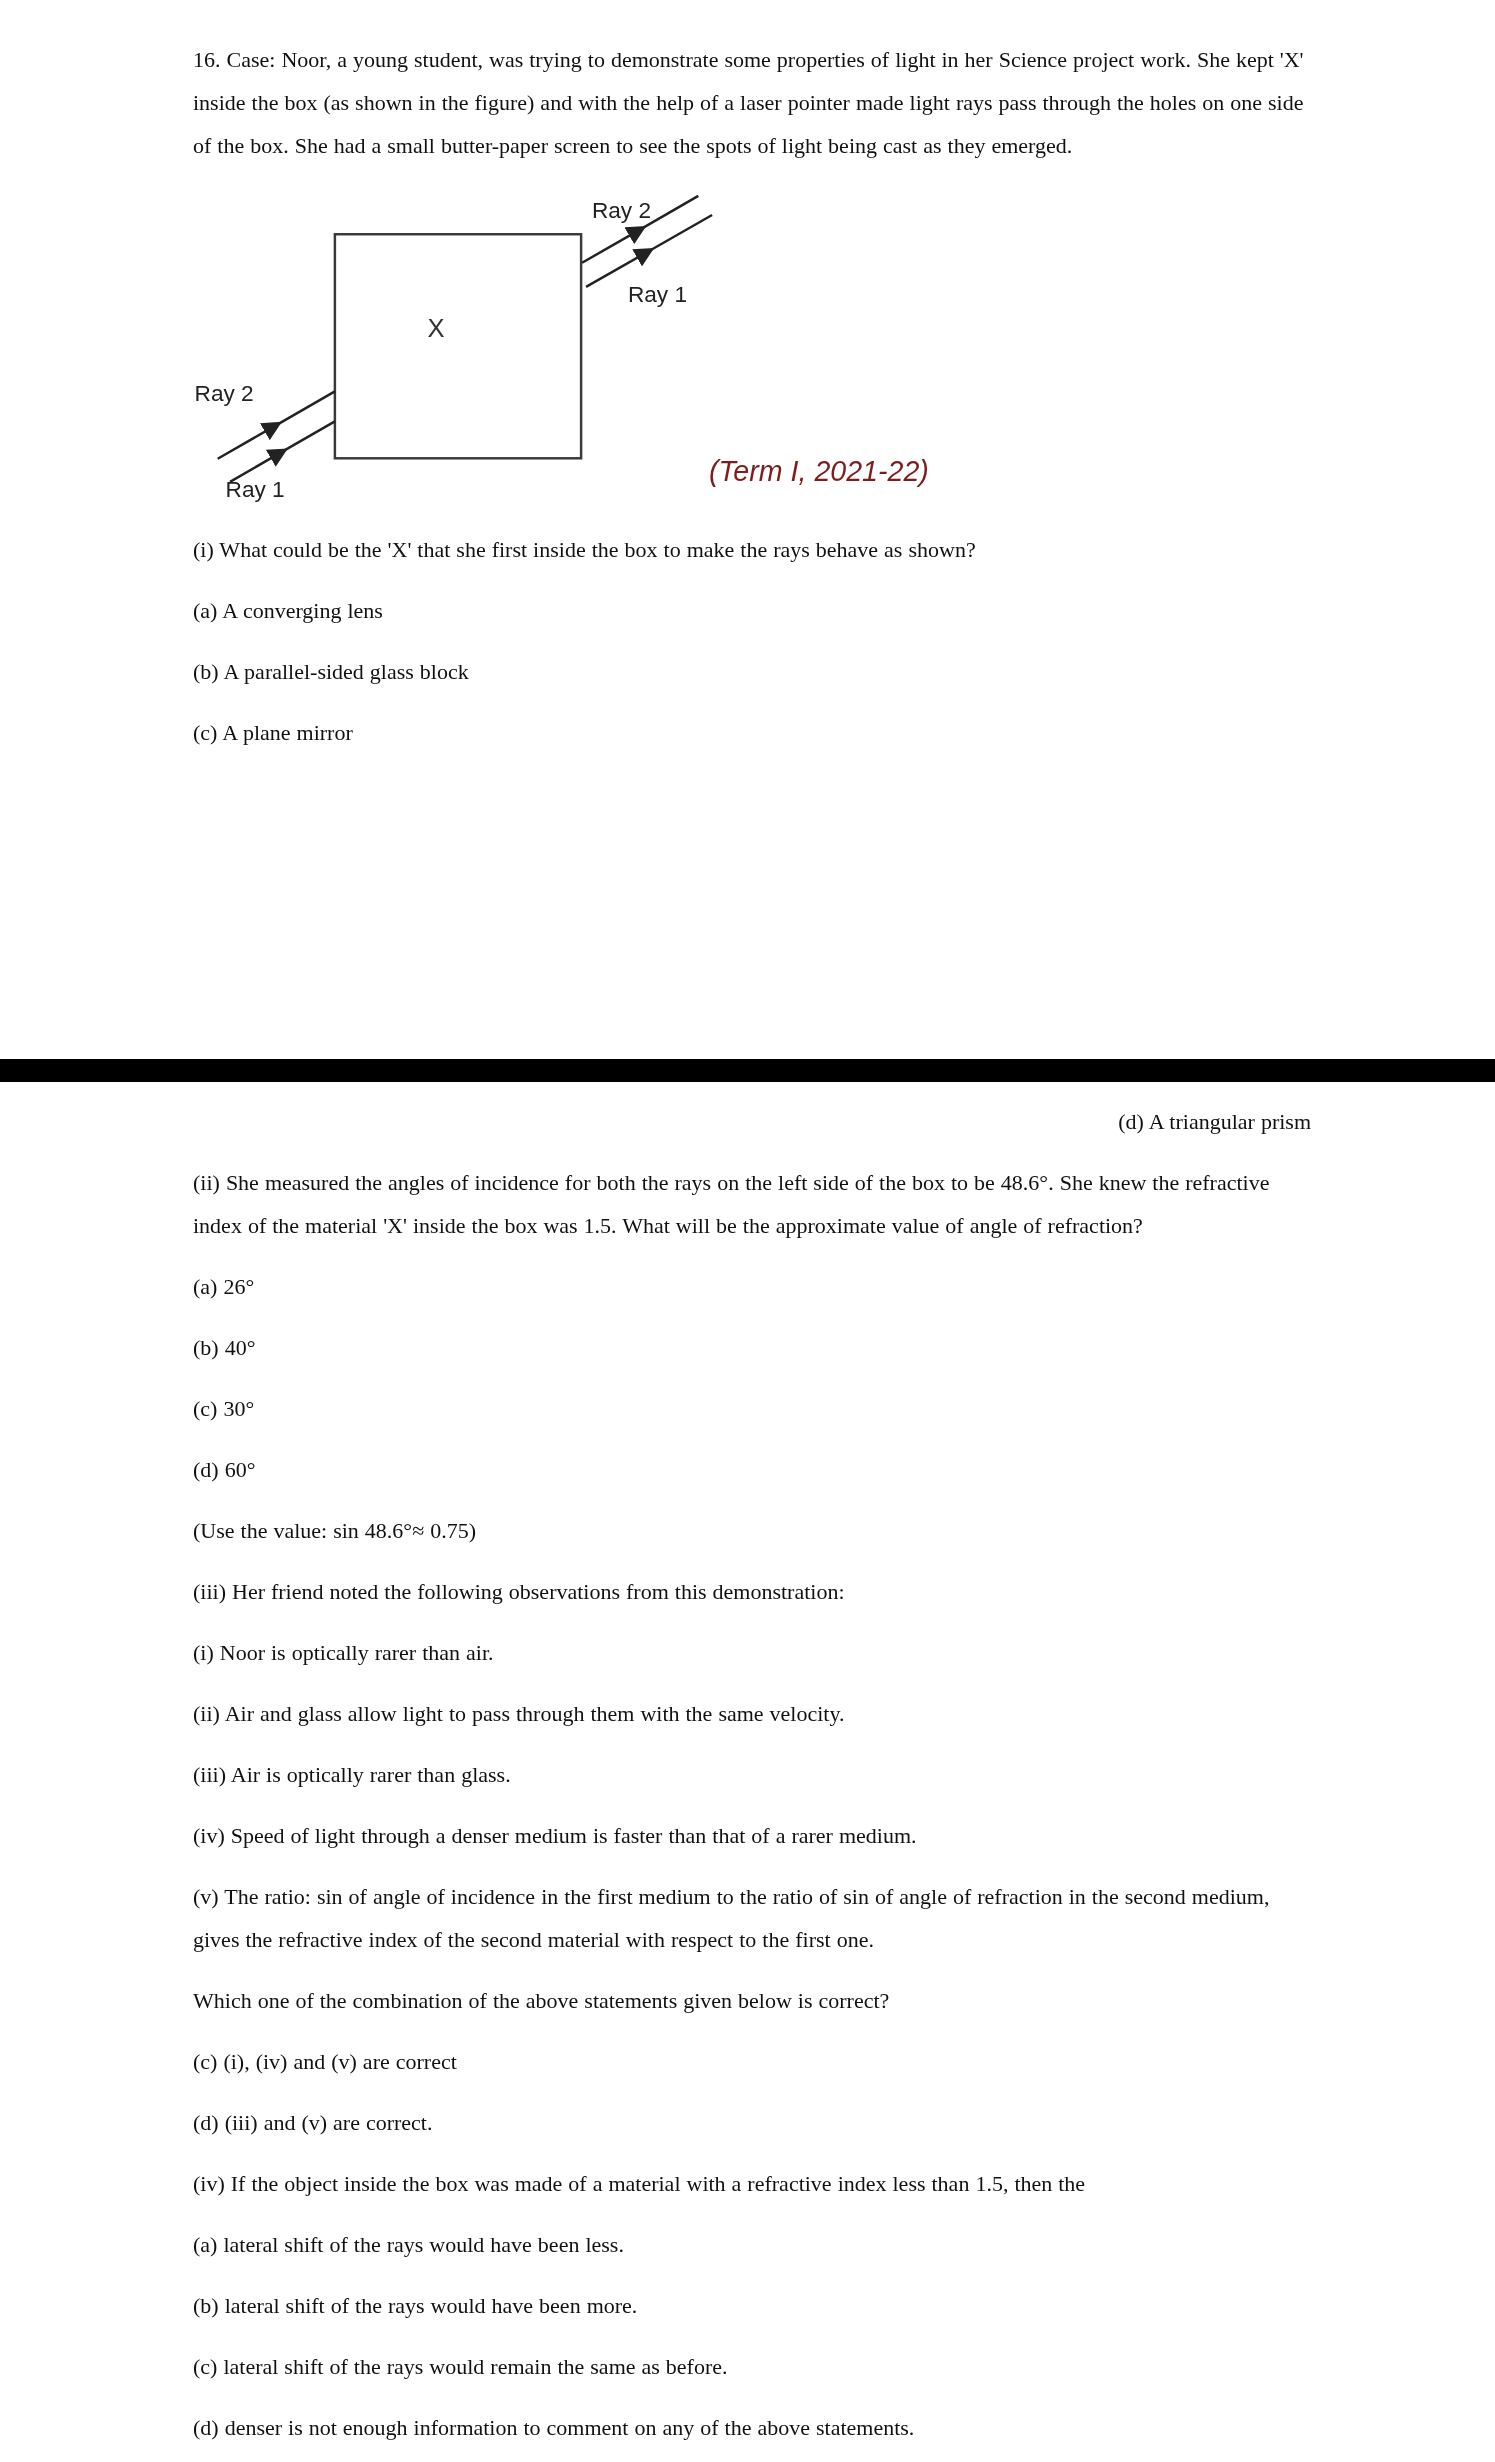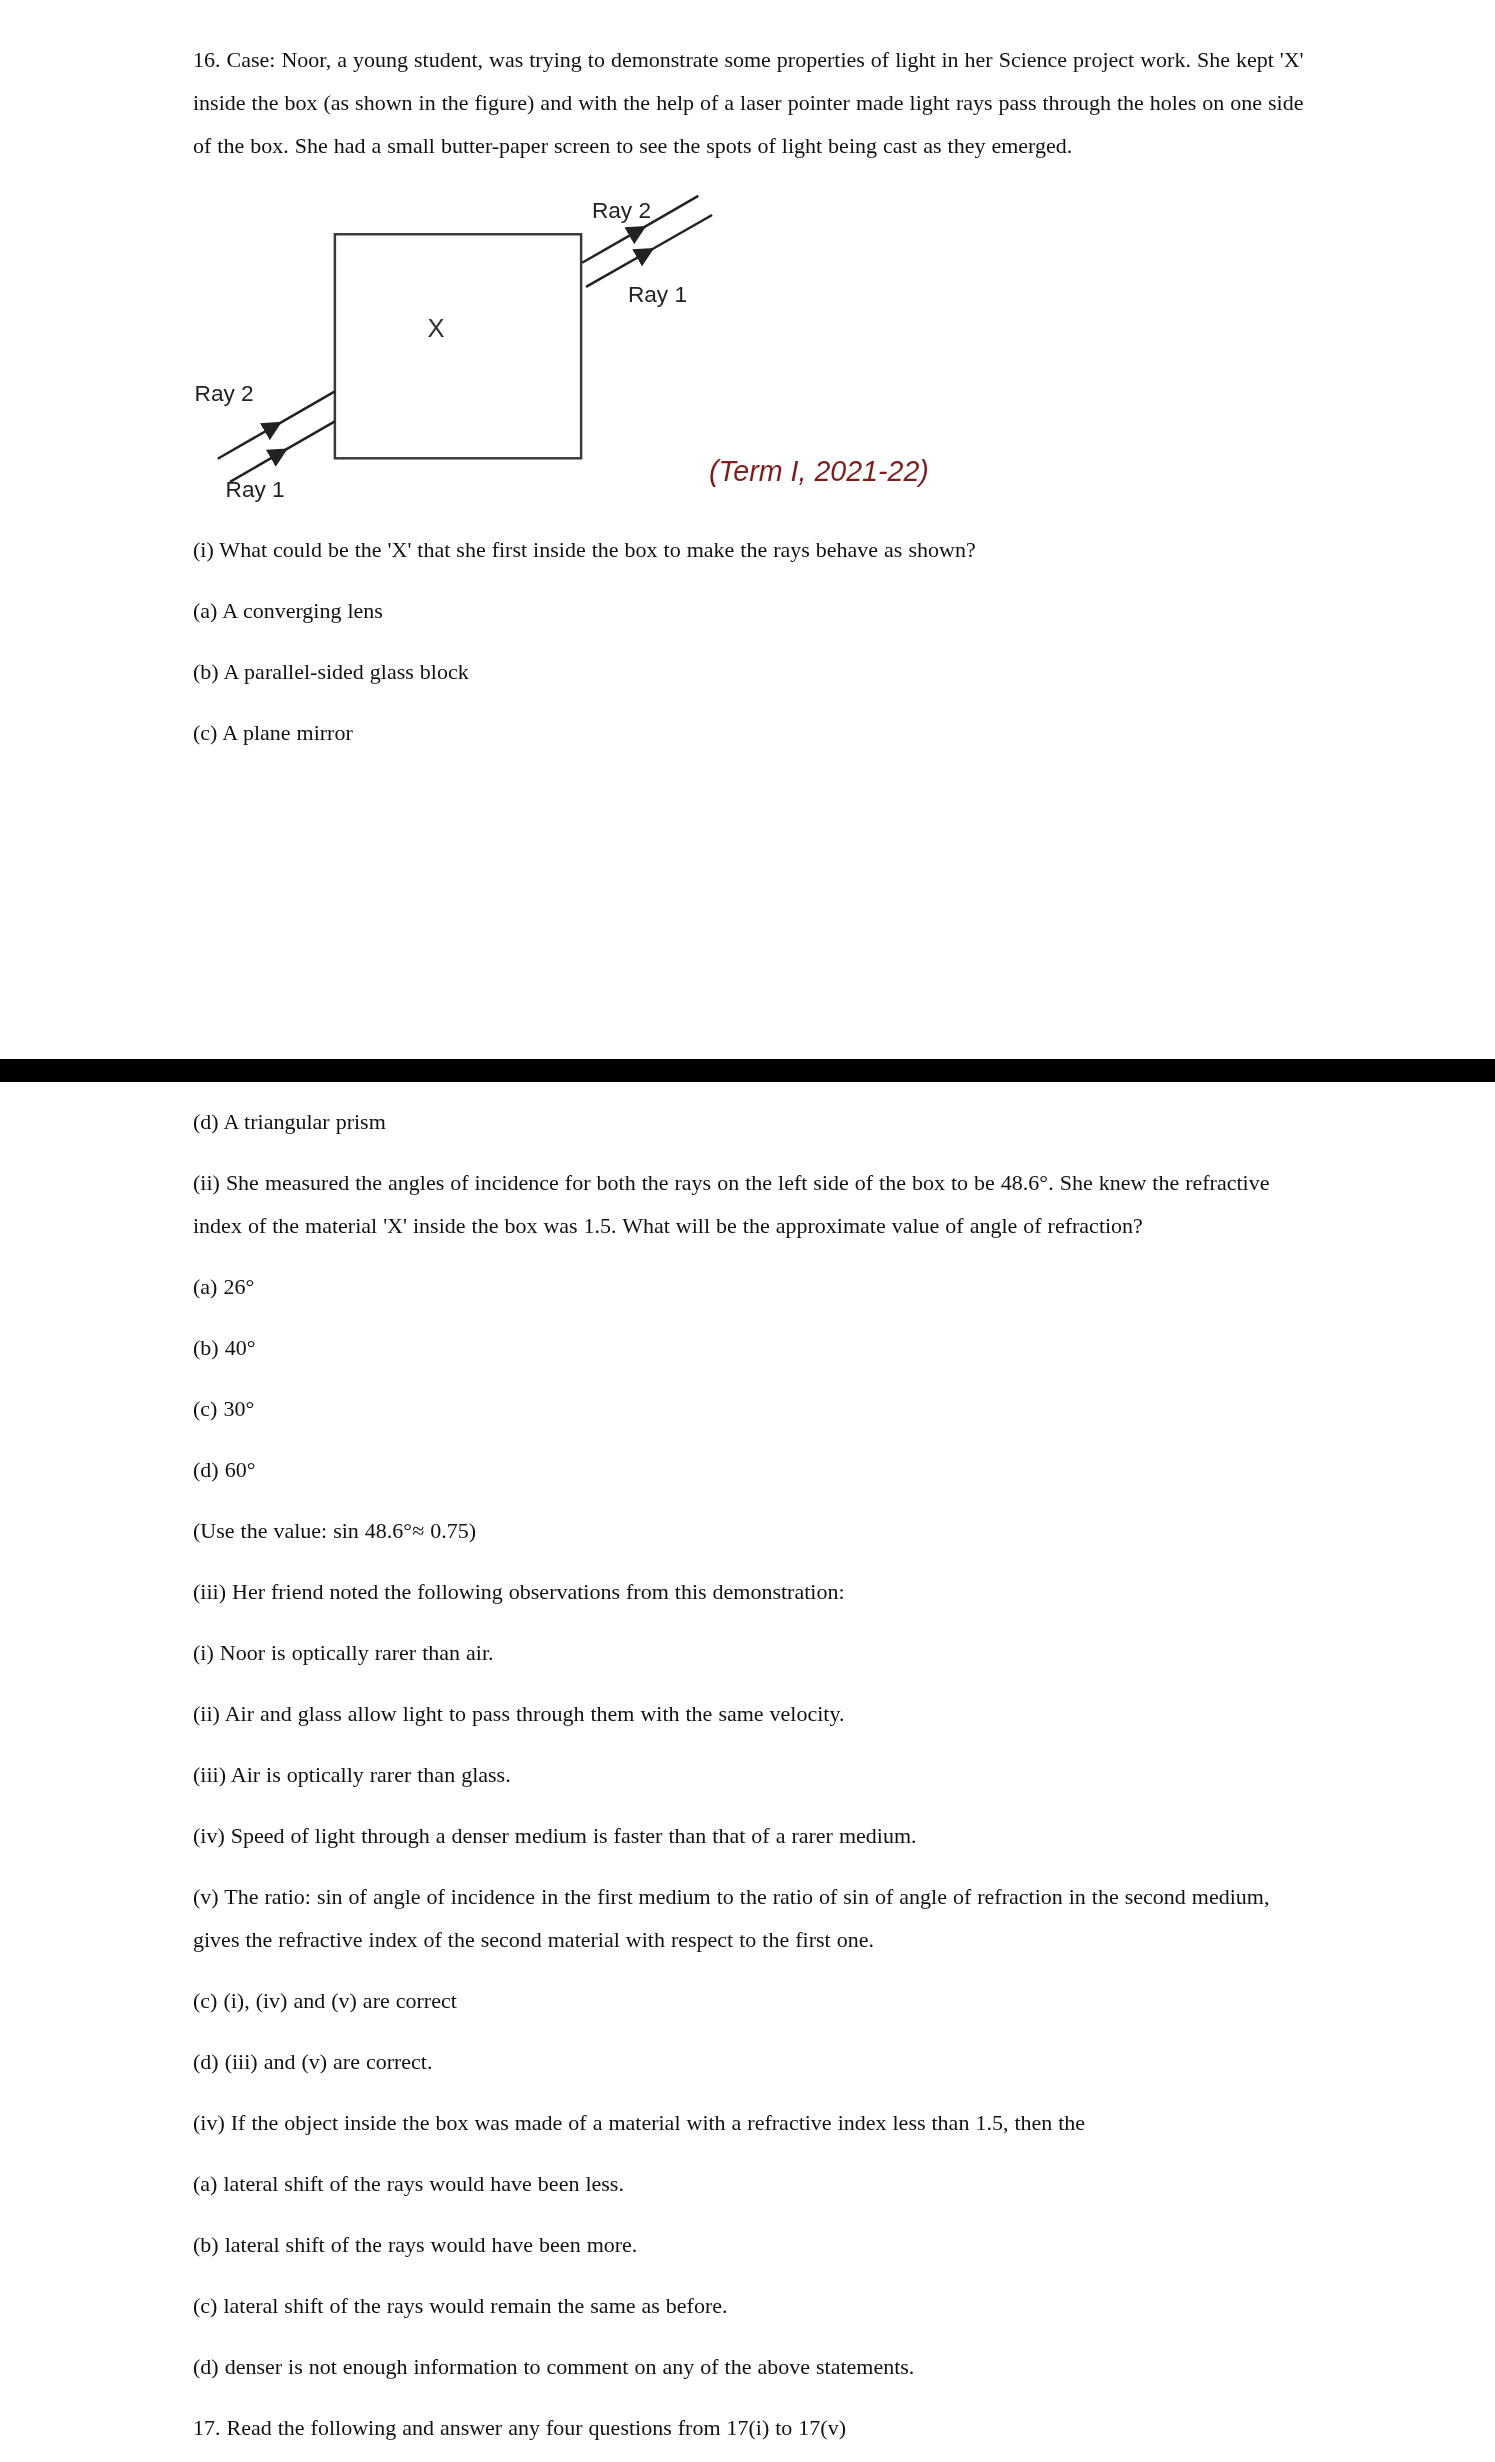--- a/index.html
+++ b/index.html
@@ -42,21 +42,21 @@
     white-space:nowrap;
   }
   .q1{margin-top:12.8px;}
   .divider{
     margin-top:305px;
     margin-left:-175px;
     width:1496px;
     height:23.6px;
     background:#000000;
   }
-  .after-break{margin-top:266px;}
+  .after-break{margin-top:266px;text-align:right;}
   .cut-line{margin-top:9.8px;}
   .ray-label{
     font-family:"Liberation Sans", sans-serif;
     font-size:46px;
     fill:#222;
   }
   .x-label{
     font-family:"Liberation Sans", sans-serif;
     font-size:52px;
     fill:#333;
@@ -110,20 +110,21 @@
     <p class="line">(c) 30°</p>
     <p class="line">(d) 60°</p>
     <p class="line">(Use the value: sin 48.6°≈ 0.75)</p>
 
     <p class="line">(iii) Her friend noted the following observations from this demonstration:</p>
     <p class="line">(i) Noor is optically rarer than air.</p>
     <p class="line">(ii) Air and glass allow light to pass through them with the same velocity.</p>
     <p class="line">(iii) Air is optically rarer than glass.</p>
     <p class="line">(iv) Speed of light through a denser medium is faster than that of a rarer medium.</p>
     <p class="line">(v) The ratio: sin of angle of incidence in the first medium to the ratio of sin of angle of refraction in the second medium, gives the refractive index of the second material with respect to the first one.</p>
+    <p class="line">Which one of the combination of the above statements given below is correct?</p>
     <p class="line">(c) (i), (iv) and (v) are correct</p>
     <p class="line">(d) (iii) and (v) are correct.</p>
 
     <p class="line">(iv) If the object inside the box was made of a material with a refractive index less than 1.5, then the</p>
     <p class="line">(a) lateral shift of the rays would have been less.</p>
     <p class="line">(b) lateral shift of the rays would have been more.</p>
     <p class="line">(c) lateral shift of the rays would remain the same as before.</p>
     <p class="line">(d) denser is not enough information to comment on any of the above statements.</p>
 
     <p class="line cut-line">17. Read the following and answer any four questions from 17(i) to 17(v)</p>

